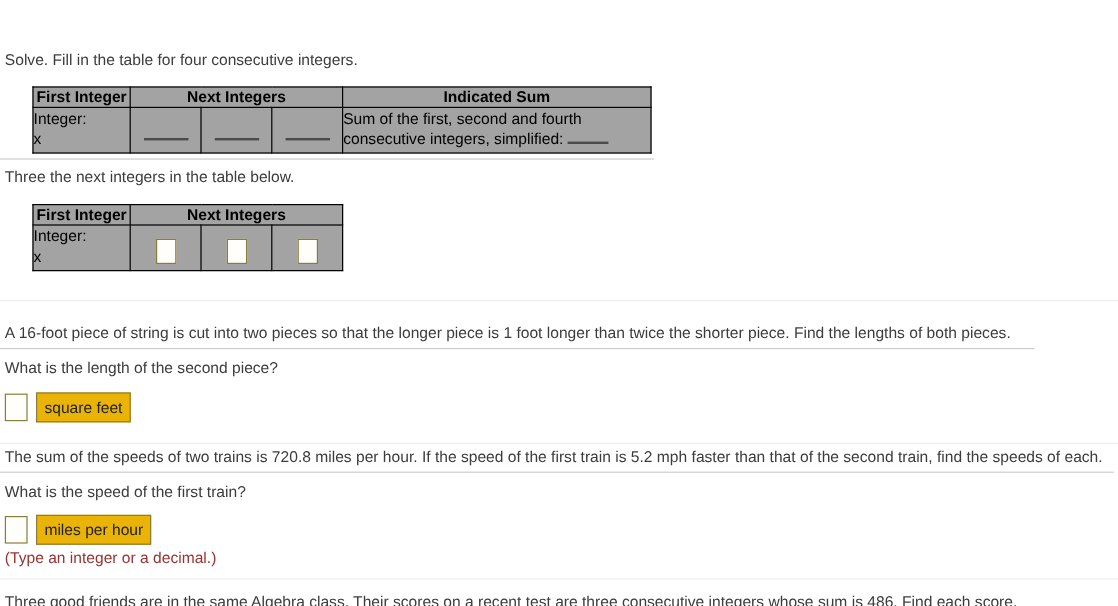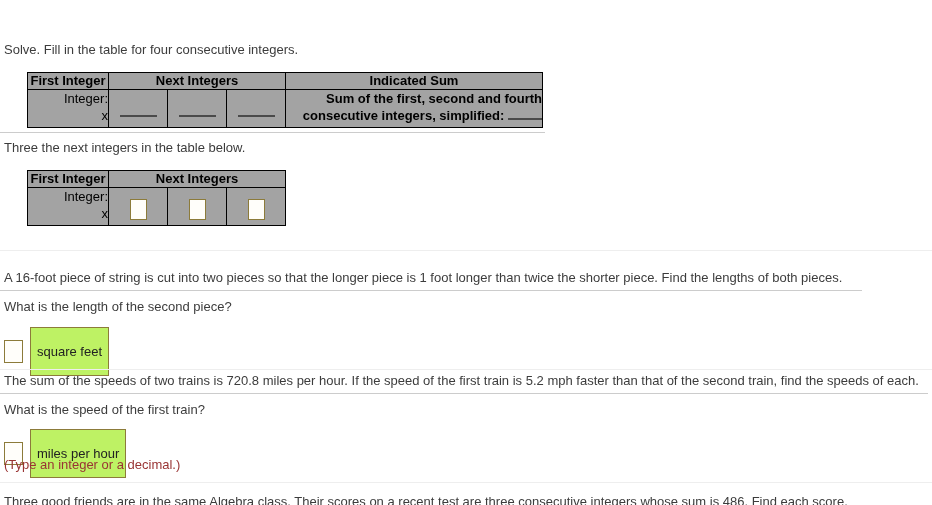--- a/index.html
+++ b/index.html
@@ -12,33 +12,33 @@
   .note { color:#993333; }
   .hr { position:absolute; height:1px; }
   .hr-strong { background:#cccccc; }
   .hr-faint { background:#eeeeee; }
 
   table.tbl { position:absolute; border-collapse:collapse; table-layout:fixed;
     background:#a3a3a3; color:#000; font-size:13px; }
   table.tbl th, table.tbl td { border:1px solid #000; padding:0; }
   table.tbl th { font-weight:bold; text-align:center; height:16px; line-height:16px; }
   table.tbl td { height:37px; }
-  td.cell-label { text-align:right; vertical-align:top; line-height:17px; padding-top:1px; }
+  td.cell-label { text-align:left; vertical-align:top; line-height:17px; padding-top:1px; }
   td.cell-blank { vertical-align:bottom; text-align:center; }
   .blank { display:inline-block; width:37px; height:0; border-bottom:2px solid #4a4a4a; margin-bottom:7px; }
   .blank-inline { display:inline-block; width:34px; height:0; border-bottom:2px solid #4a4a4a; vertical-align:baseline; }
-  td.cell-sum { vertical-align:top; text-align:right; padding:1px 3px; line-height:17px;font-weight:bold; }
+  td.cell-sum { vertical-align:top; text-align:left; padding:1px 3px; line-height:17px; }
   td.cell-input { text-align:center; vertical-align:middle; }
   .tbox { display:inline-block; width:15px; height:19px; border:1px solid #8c7b3a;
     background:#fffefa; margin-top:8px; }
 
   .arow { position:absolute; display:flex; align-items:center; gap:7px; }
   .sq { width:17px; height:21px; border:1px solid #8c7b3a; background:#fffefa; flex:0 0 auto; }
-  .unit { border:1px solid #8c7b3a; background:#bef264; color:#222;
-    padding:16px 6px; line-height:15px; white-space:nowrap; }
+  .unit { border:1px solid #8c7b3a; background:#eab308; color:#222;
+    padding:4px 6px; line-height:15px; white-space:nowrap; }
 </style>
 </head>
 <body>
 
 <div class="page">
 
   <div class="txt" style="top:3px;left:4px;">Solve. Fill in the table for four consecutive integers.</div>
 
   <table class="tbl" style="top:32px;left:27px;">
     <colgroup>

